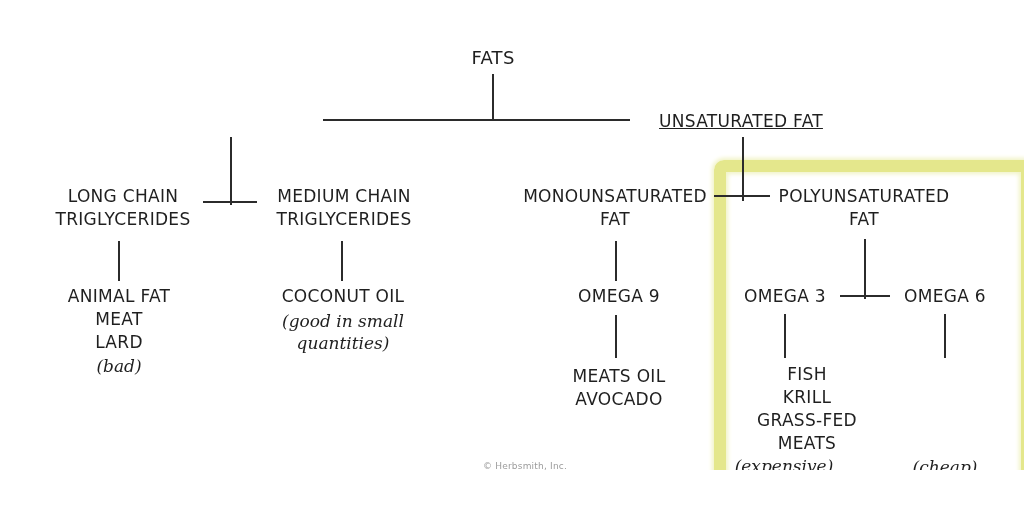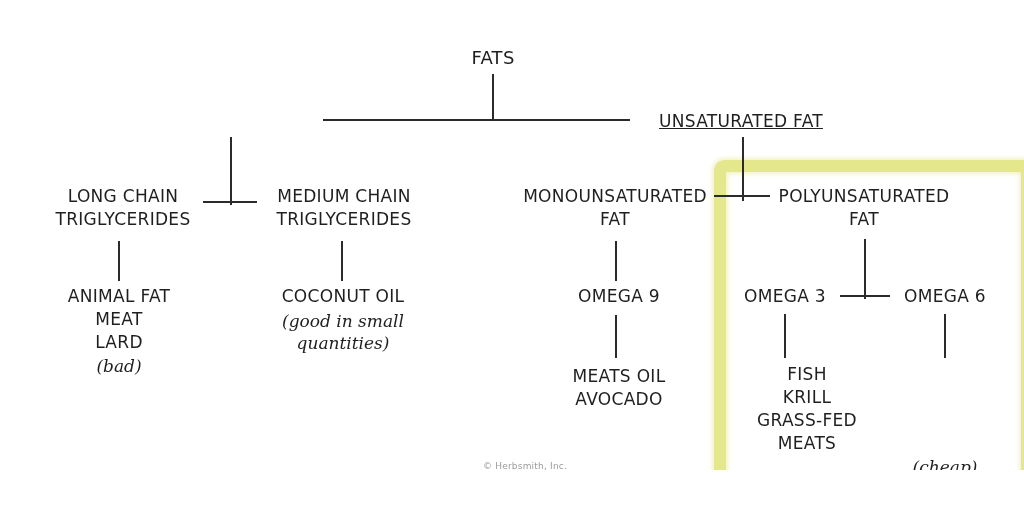--- a/index.html
+++ b/index.html
@@ -132,18 +132,19 @@
   <div class="node" style="left:772px;top:285px;">OMEGA 3</div>
   <div class="node" style="left:932px;top:285px;">OMEGA 6</div>
 
   <div class="node" style="left:606px;top:365px;">MEATS OIL
 AVOCADO</div>
 
   <div class="node" style="left:794px;top:363px;text-align:center;">FISH
 KRILL
 GRASS-FED
 MEATS</div>
+  <div class="note" style="left:771px;top:455px;">(expensive)</div>
 
   <div class="note" style="left:932px;top:456px;">(cheap)</div>
 
   <div class="copyright">© Herbsmith, Inc.</div>
 
 </div>
 
 </body></html>

